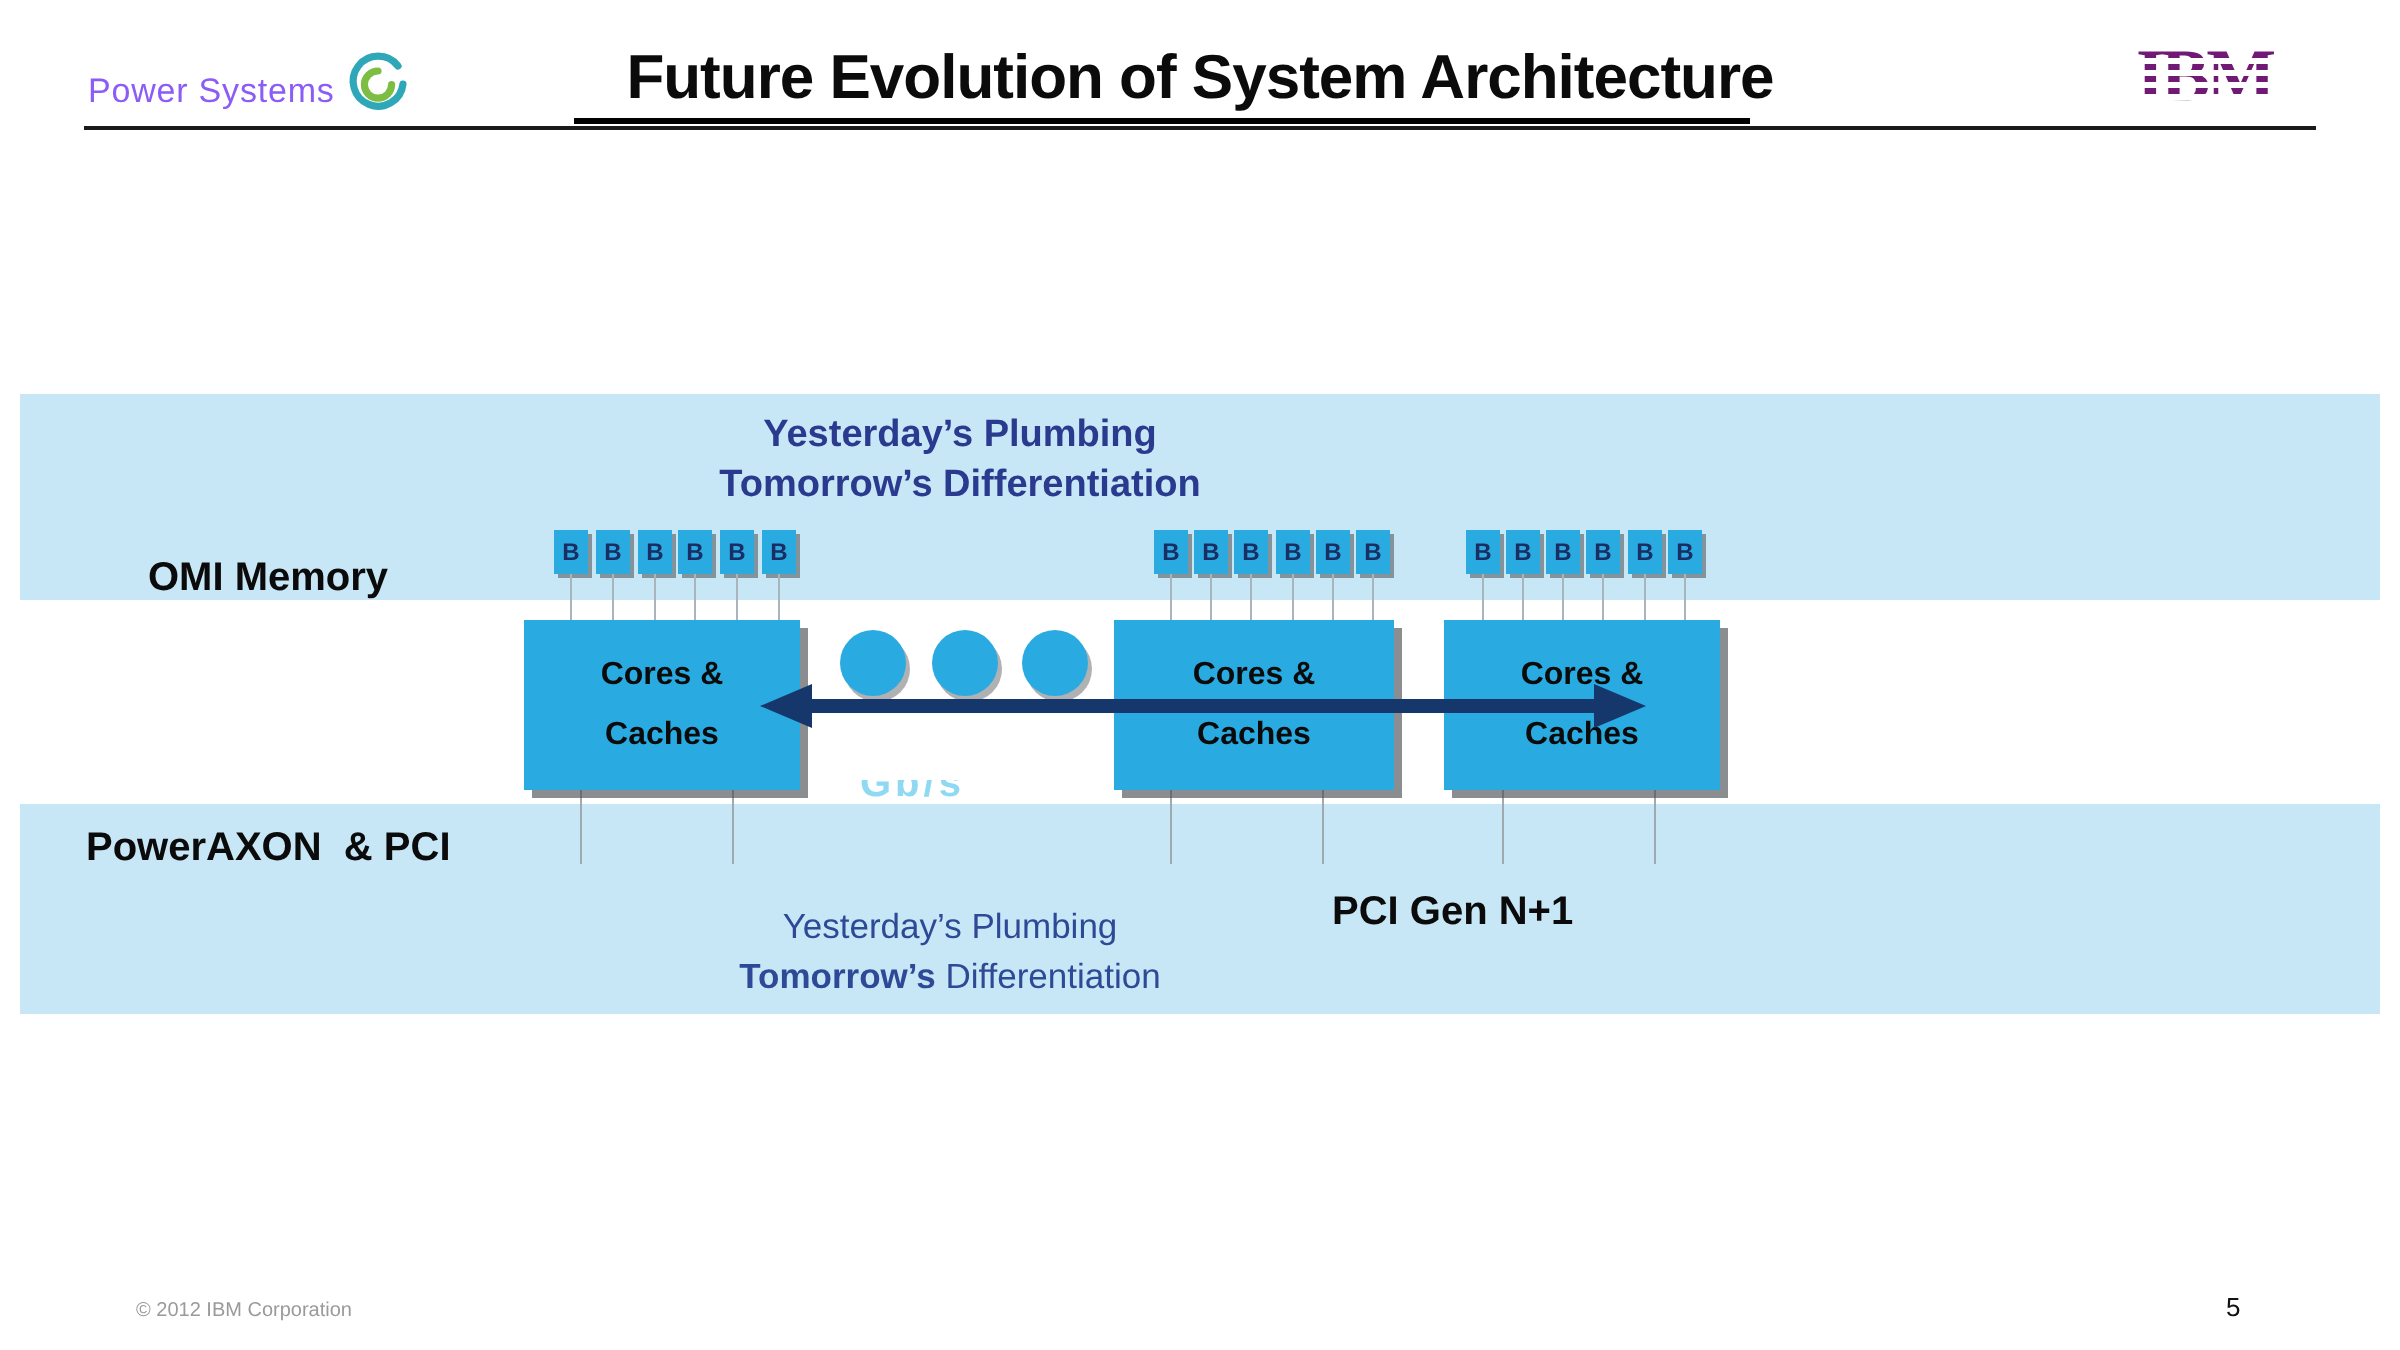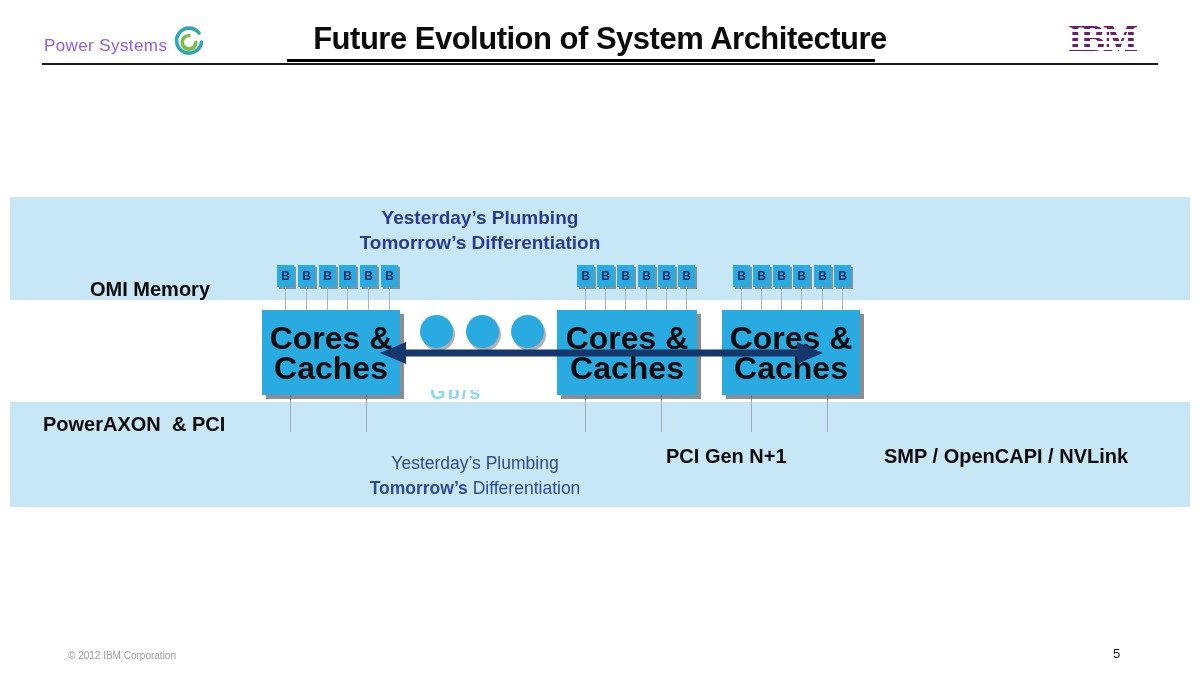--- a/index.html
+++ b/index.html
@@ -19,42 +19,42 @@
        background:repeating-linear-gradient(to bottom,rgba(255,255,255,0) 0 3px,#fff 3px 6px);}
 
   
   .band{position:absolute;left:10px;width:1180px;background:#C8E7F6;}
   .band-top{top:197px;height:103px;}
   .band-bottom{top:402px;height:105px;}
 
   .cap-top{position:absolute;left:305px;width:350px;top:205px;text-align:center;
            color:#2A3A8E;font-weight:bold;font-size:19px;line-height:25px;}
   .label-black{position:absolute;font-weight:bold;font-size:20px;color:#0b0b0b;}
-  .omi{left:90px;top:278px;}
+  .omi{left:74px;top:278px;}
   .jedec{left:893px;top:265px;}
   .poweraxon{left:43px;top:413px;white-space:pre;}
   .pci{left:666px;top:445px;}
   .smp{left:884px;top:445px;}
 
   .cap-bottom{position:absolute;left:320px;width:310px;top:451px;text-align:center;
               color:#2E4A96;font-size:17.5px;line-height:25px;}
   .cap-bottom b{font-weight:bold;}
 
   
   .bbox{position:absolute;top:265px;width:17px;height:22px;background:#29ABE2;
         color:#1A2E63;font-size:12px;font-weight:bold;text-align:center;line-height:23px;
         box-shadow:2px 2px 0 rgba(84,92,97,.6);}
   .vline{position:absolute;top:287px;width:1px;height:24px;background:#AAB4BA;}
   .vline2{position:absolute;top:395px;width:1px;height:37px;background:#9FAab0;}
 
   
   .core{position:absolute;top:310px;height:85px;background:#29ABE2;
         box-shadow:4px 4px 0 rgba(77,82,86,.65);
         display:flex;flex-direction:column;justify-content:center;text-align:center;
-        color:#0b0b0b;font-weight:bold;font-size:32px;line-height:30px;}
+        color:#0b0b0b;font-weight:bold;font-size:16px;line-height:30px;}
   .core1{left:262px;width:138px;}
   .core2{left:557px;width:140px;}
   .core3{left:722px;width:138px;}
 
   .dot{position:absolute;top:315px;width:33px;height:33px;border-radius:50%;
        background:#29ABE2;box-shadow:2px 3px 0 rgba(77,82,86,.45);}
 
   .arrow-svg{position:absolute;left:380px;top:338px;z-index:5;}
 
   .gbps{position:absolute;left:430px;top:390px;width:120px;height:13px;overflow:hidden;z-index:1;}
@@ -166,18 +166,17 @@
     <polygon points="0,15 26,4 26,26" fill="#16376B"></polygon>
     <polygon points="443,15 417,4 417,26" fill="#16376B"></polygon>
   </svg>
 
   <div class="label-black poweraxon">PowerAXON  &amp; PCI</div>
   <div class="cap-bottom">
     <div>Yesterday’s Plumbing</div>
     <div><b>Tomorrow’s</b><span> Differentiation</span></div>
   </div>
   <div class="label-black pci">PCI Gen N+1</div>
-  <div class="label-black smp">SMP / OpenCAPI / NVLink</div>
 
   <div class="copyright">© 2012 IBM Corporation</div>
   <div class="page-num">5</div>
 
 </div>
 
 </body></html>

